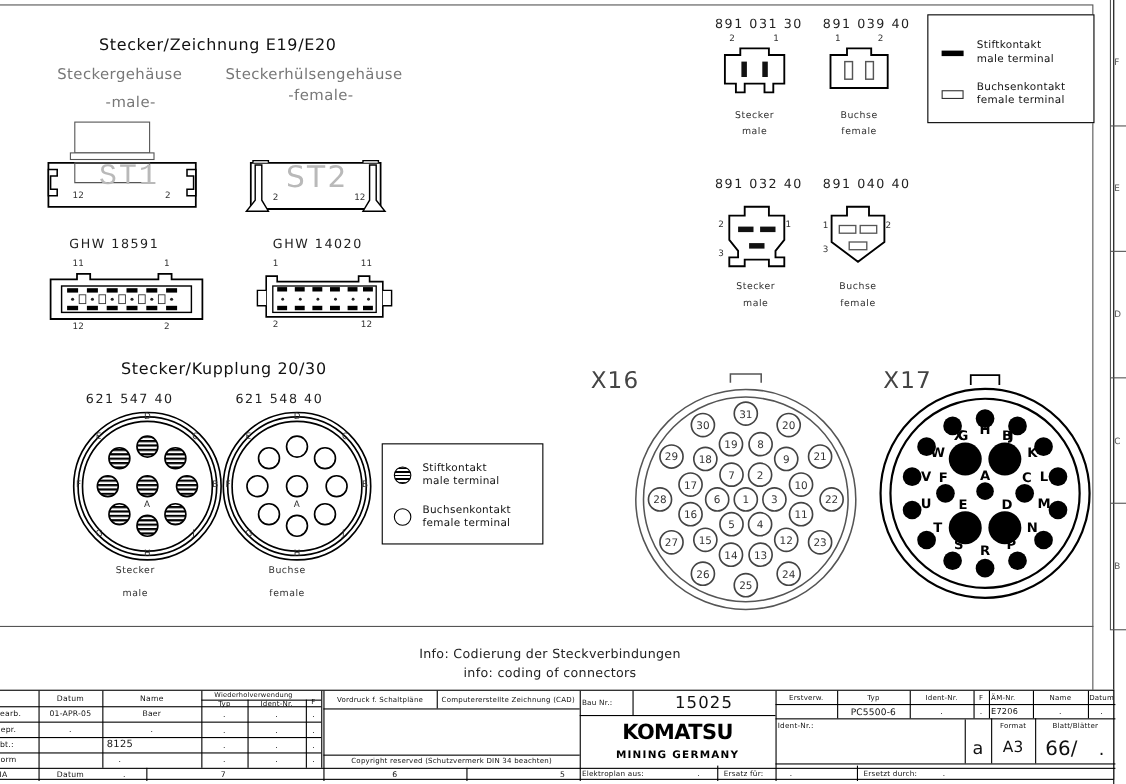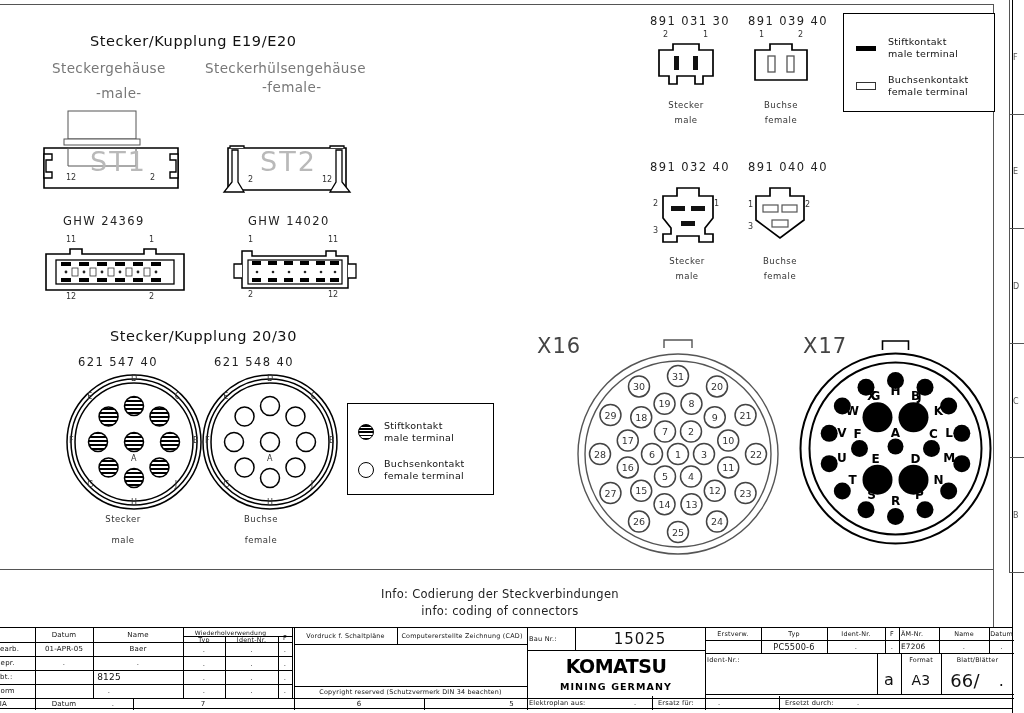--- a/index.html
+++ b/index.html
@@ -168,54 +168,54 @@
         <span>D</span>
       </div>
       <div class="zone-cell" style="height: 114.6px;">
         <span>C</span>
       </div>
       <div class="zone-cell" style="height: 114.6px;">
         <span>B</span>
       </div>
     </div>
 
-  <div class="h-title" style="left:90px; top:33px;">Stecker/Kupplung E19/E20</div>
+  <div class="h-title" style="left:90px; top:33px;">Stecker/Zeichnung E19/E20</div>
   <div class="h-sub" style="left:52px; top:60px;">Steckergehäuse</div>
   <div class="h-sub" style="left:205px; top:60px;">Steckerhülsengehäuse</div>
   <div class="h-sub" style="left:96px; top:85px;">-male-</div>
   <div class="h-sub" style="left:262px; top:79px;">-female-</div>
 
   <div class="circ-wrap" style="left:40px; top:110px;">
     <svg width="160" height="85" viewBox="0 0 160 85">
       <rect x="28" y="1" width="68" height="28" fill="#fff" stroke="#555" stroke-width="1"></rect>
       <rect x="24" y="29" width="76" height="6" fill="#fff" stroke="#555" stroke-width="1"></rect>
       <path d="M4 38 L138 38 L138 78 L4 78 Z" fill="#fff" stroke="#000" stroke-width="1.6"></path>
       <path d="M28 38 L96 38 L96 56 L28 56 Z" fill="none" stroke="#555" stroke-width="1"></path>
       <path d="M4 44 L12 44 L12 50 L6 50 L6 62 L12 62 L12 68 L4 68 Z" fill="#fff" stroke="#000" stroke-width="1.4"></path>
       <path d="M138 44 L130 44 L130 50 L136 50 L136 62 L130 62 L130 68 L138 68 Z" fill="#fff" stroke="#000" stroke-width="1.4"></path>
     </svg>
-    <div class="hsg-text" style="position:absolute; left:50px; top:36px;">ST1</div>
+    <div class="hsg-text" style="position:absolute; left:50px; top:36px;font-family:Liberation Mono, monospace;">ST1</div>
     <div class="pinlabel" style="left:26px; top:63px;">12</div>
     <div class="pinlabel" style="left:110px; top:63px;">2</div>
   </div>
 
   <div class="circ-wrap" style="left:218px; top:142px;">
     <svg width="145" height="55" viewBox="0 0 145 55">
       <path d="M10 6 L128 6 L128 48 L10 48 Z" fill="#fff" stroke="#000" stroke-width="1.6"></path>
       <path d="M12 6 L12 4 L26 4 L26 6" fill="#fff" stroke="#000" stroke-width="1.3"></path>
       <path d="M112 6 L112 4 L126 4 L126 6" fill="#fff" stroke="#000" stroke-width="1.3"></path>
       <path d="M14 8 L14 40 L6 50 L26 50 L20 40 L20 8 Z" fill="#fff" stroke="#000" stroke-width="1.3"></path>
       <path d="M124 8 L124 40 L132 50 L112 50 L118 40 L118 8 Z" fill="#fff" stroke="#000" stroke-width="1.3"></path>
     </svg>
     <div class="hsg-text" style="position:absolute; left:42px; top:4px;">ST2</div>
     <div class="pinlabel" style="left:30px; top:33px;">2</div>
     <div class="pinlabel" style="left:104px; top:33px;">12</div>
   </div>
 
-  <div class="partno" style="left:63px; top:214px;">GHW 24369</div>
+  <div class="partno" style="left:63px; top:214px;">GHW 18591</div>
   <div class="partno" style="left:248px; top:214px;">GHW 14020</div>
 
   <div class="circ-wrap" style="left:44px; top:246px;">
     <svg width="145" height="50" viewBox="0 0 145 50">
       <path d="M2 8 L26 8 L26 3 L38 3 L38 8 L100 8 L100 3 L112 3 L112 8 L140 8
                L140 44 L2 44 Z" fill="#fff" stroke="#000" stroke-width="1.6"></path>
       <rect x="12" y="14" width="118" height="24" fill="#fff" stroke="#000" stroke-width="1.3"></rect>
       <g fill="#000">
         <rect x="17" y="16" width="10" height="4"></rect>
           <rect x="35" y="16" width="10" height="4"></rect>

